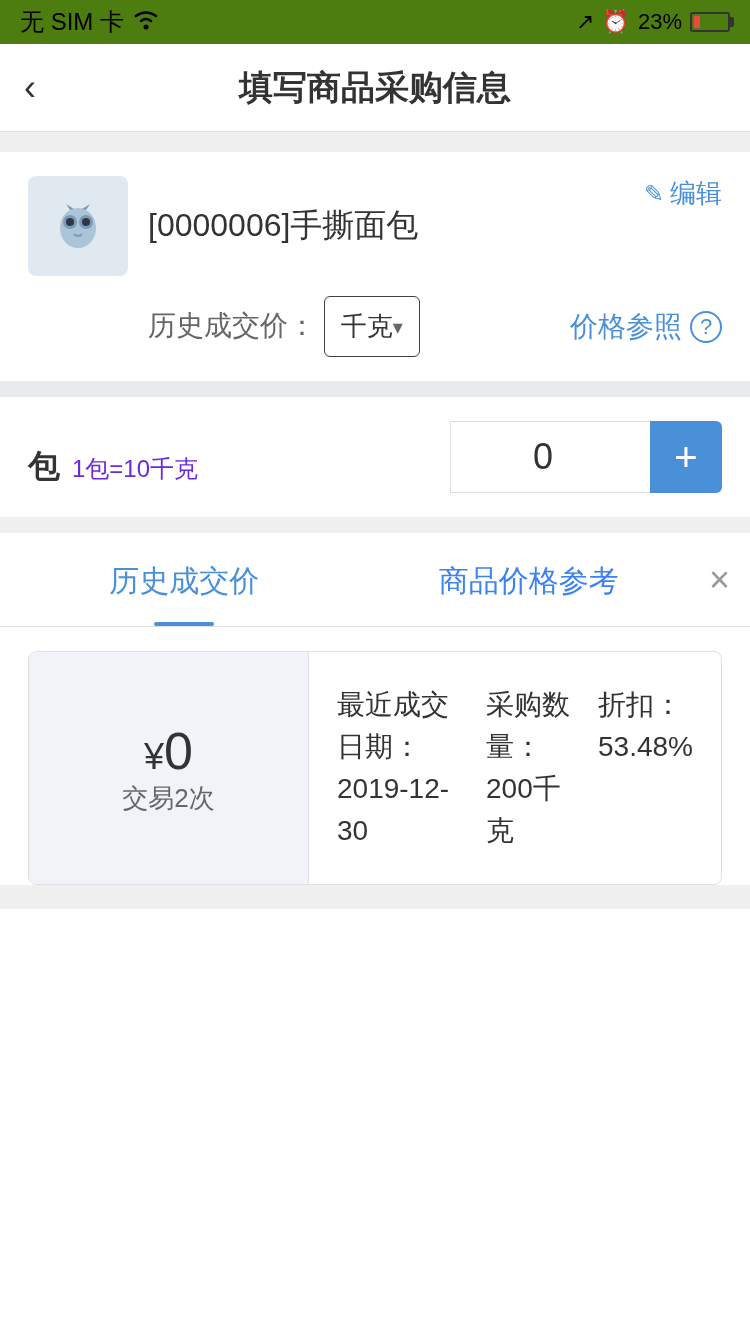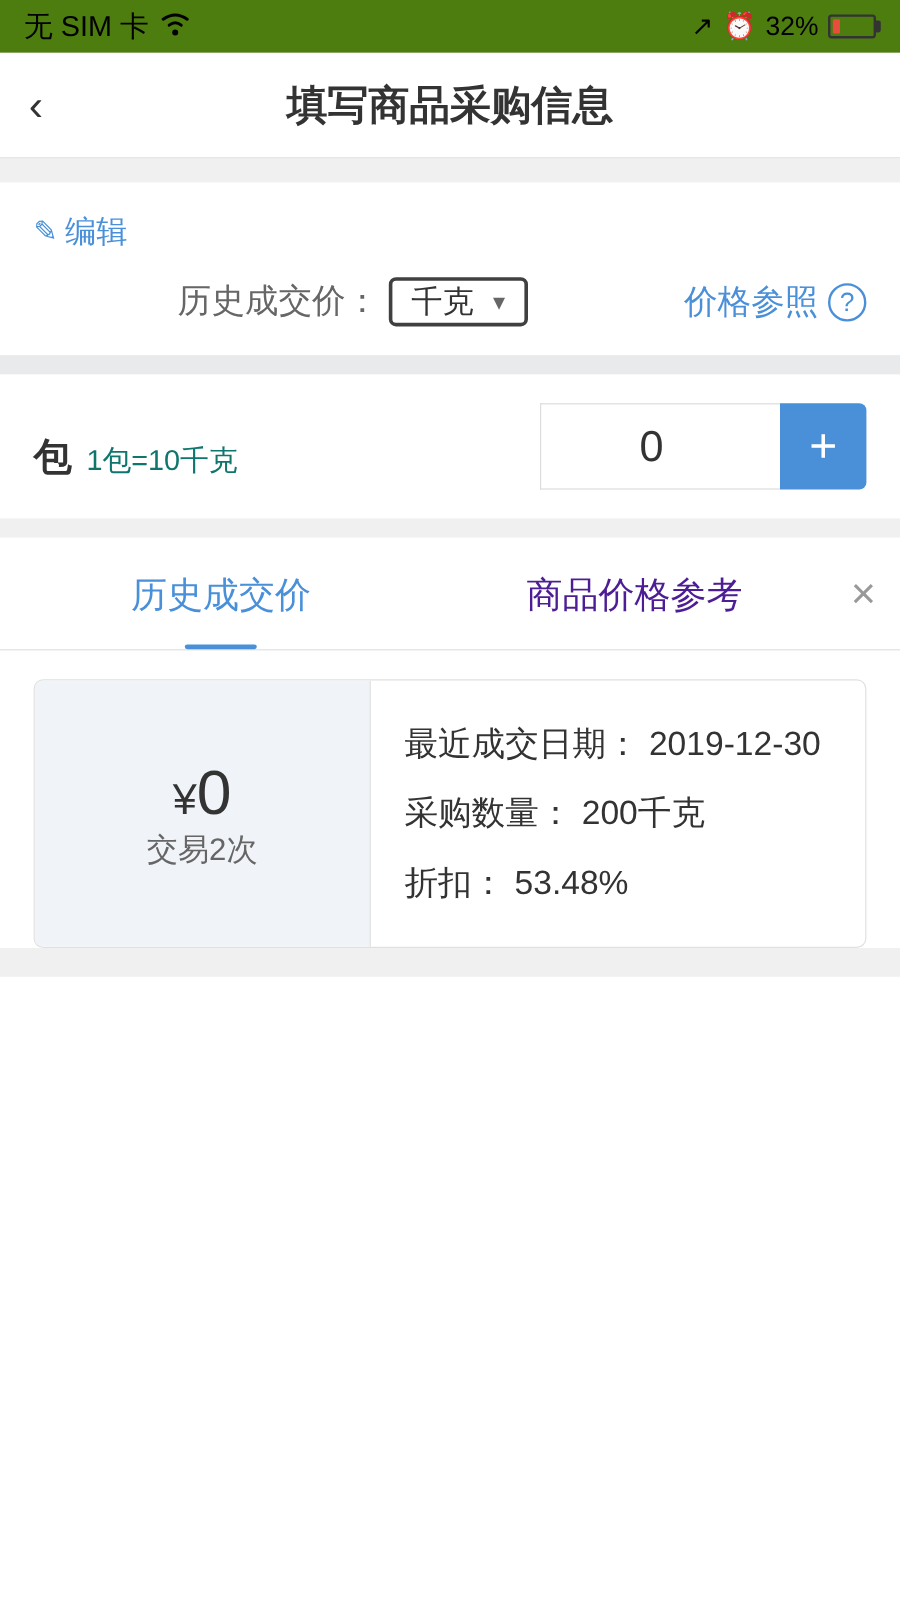--- a/index.html
+++ b/index.html
@@ -138,29 +138,29 @@
       align-items: center;
       justify-content: space-between;
       margin-top: 20px;
       padding-left: 120px;
     }
     .unit-label {
       font-size: 28px;
       color: #666;
     }
     .unit-select {
-      border: 3px solid #404040;
+      border: 1px solid #404040;
       border-radius: 6px;
-      padding: 0 16px;
+      padding: 12px 16px;
       font-size: 26px;
       color: #333;
       background: #fff;
       display: inline-flex;
       align-items: center;
-      gap: 16px;
+      gap: 0;
       cursor: pointer;
     }
     .unit-select-arrow {
       font-size: 20px;
       color: #666;
     }
     .price-ref {
       display: flex;
       align-items: center;
       gap: 8px;
@@ -199,21 +199,21 @@
       align-items: baseline;
       gap: 12px;
     }
     .quantity-unit {
       font-size: 32px;
       font-weight: 600;
       color: #333;
     }
     .quantity-hint {
       font-size: 24px;
-      color: #0f766e;
+      color: #6d28d9;
       margin-top: 28px;
     }
     .quantity-input-wrap {
       display: flex;
       align-items: center;
       gap: 0;
     }
     .quantity-input {
       width: 200px;
       height: 72px;
@@ -248,21 +248,21 @@
       align-items: center;
       border-bottom: 1px solid #e0e0e0;
       padding: 0 12px;
       position: relative;
     }
     .tab-item {
       flex: 1;
       text-align: center;
       padding: 28px 0 24px;
       font-size: 30px;
-      color: #4c1d95;
+      color: #3b82f6;
       cursor: pointer;
       position: relative;
     }
     .tab-item.active {
       color: #4a90d9;
     }
     .tab-item.active::after {
       content: '';
       position: absolute;
       bottom: 0;
@@ -308,21 +308,21 @@
     }
     .history-trades {
       font-size: 26px;
       color: #666;
       margin-top: 0;
     }
     .history-right {
       flex: 1;
       padding: 32px 28px;
       display: flex;
-      flex-direction: column;
+      flex-direction: row;
       justify-content: center;
       gap: 16px;
     }
     .history-detail-row {
       font-size: 28px;
       color: #333;
       line-height: 1.5;
     }
     .history-detail-label {
       color: #333;
@@ -348,34 +348,52 @@
         <path d="M14 18 C14 18 14 18 14 18" stroke="#000" stroke-width="3" fill="none"></path>
         <path d="M9 13 Q14 9 19 13" stroke="#000" stroke-width="2.5" fill="none" stroke-linecap="round"></path>
         <path d="M4 8 Q14 1 24 8" stroke="#000" stroke-width="2.5" fill="none" stroke-linecap="round"></path>
         <circle cx="14" cy="19" r="2.5" fill="#000"></circle>
       </svg>
     </span>
   </div>
   <div class="status-right">
     <span>↗</span>
     <span>⏰</span>
-    <span>32%</span>
+    <span>23%</span>
     <span class="battery">
       <span class="battery-fill"></span>
     </span>
   </div>
 </div>
 
 <div class="nav-bar">
   <span class="nav-back">‹</span>
   <span class="nav-title">填写商品采购信息</span>
 </div>
 
 <div class="product-card">
   <div class="product-header">
+    <div class="product-left">
+      <div class="product-icon">
+
+        <svg width="60" height="60" viewBox="0 0 60 60">
+          <ellipse cx="30" cy="32" rx="18" ry="20" fill="#aac4d8"></ellipse>
+          <circle cx="22" cy="26" r="7" fill="#7a9aba"></circle>
+          <circle cx="38" cy="26" r="7" fill="#7a9aba"></circle>
+          <circle cx="22" cy="26" r="4" fill="#334"></circle>
+          <circle cx="38" cy="26" r="4" fill="#334"></circle>
+          <path d="M26 38 Q30 42 34 38" stroke="#7a9aba" stroke-width="2" fill="none"></path>
+          <path d="M22 14 L18 8 L26 13 Z" fill="#7a9aba"></path>
+          <path d="M38 14 L42 8 L34 13 Z" fill="#7a9aba"></path>
+        </svg>
+      </div>
+      <span class="product-name">
+        <span>[0000006]</span><span>手撕面包</span>
+      </span>
+    </div>
     <div class="edit-btn">
       <span class="edit-icon">✎</span>
       <span>编辑</span>
     </div>
   </div>
   <div class="product-unit-row">
     <div>
       <span class="unit-label">历史成交价：</span>
       <span class="unit-select">
         <span>千克</span>

